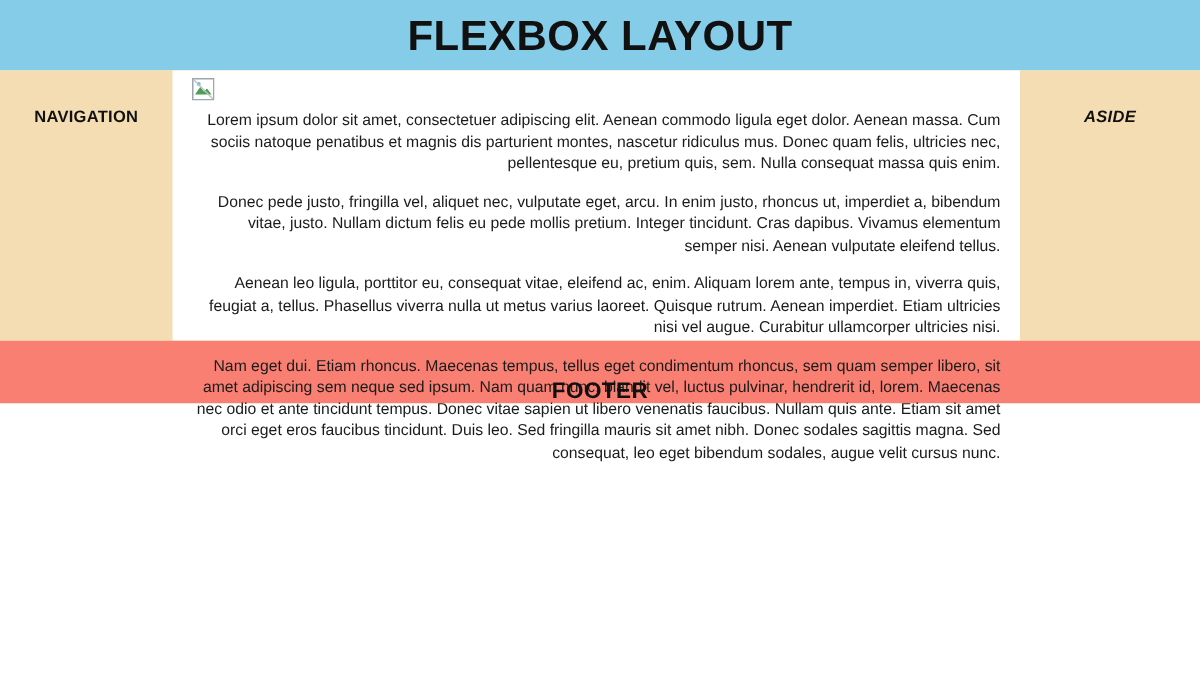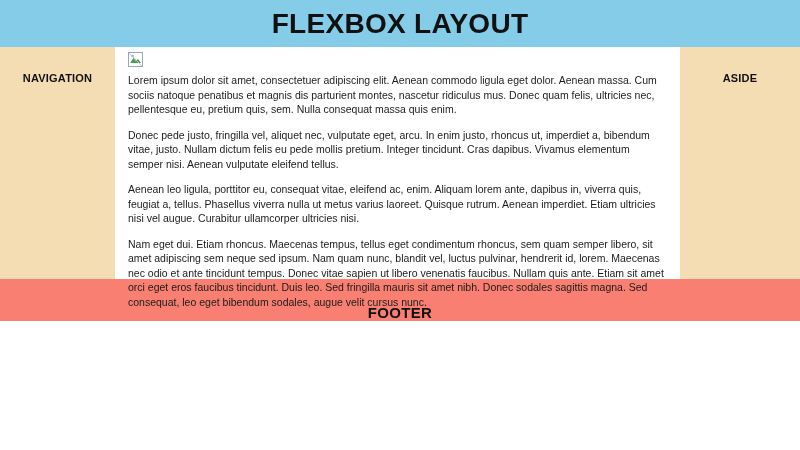--- a/index.html
+++ b/index.html
@@ -26,21 +26,21 @@
   }
   .header-title {
     font-size: 28px;
     font-weight: bold;
     color: #111111;
     letter-spacing: 0.3px;
   }
   .body-row {
     display: flex;
     align-items: stretch;
-    height: 232px;
+    height: 180px;
     background: #f5ddb3;
   }
   .nav {
     width: 115px;
     flex: 0 0 115px;
     background: #f5ddb3;
     display: flex;
     align-items: flex-start;
     justify-content: center;
     padding-top: 25px;
@@ -62,34 +62,35 @@
     width: 15px;
     height: 15px;
     display: block;
     margin: 0 0 6px 0;
   }
   .main p {
     margin: 0 0 11px 0;
     font-size: 10.5px;
     line-height: 14.5px;
     color: #1b1b1b;
-    text-align: left;
+    text-align: right;
   }
   .main p:last-child {
     margin-bottom: 0;
   }
   .aside {
     width: 120px;
     flex: 0 0 120px;
     background: #f5ddb3;
     display: flex;
     align-items: flex-start;
     justify-content: center;
     padding-top: 25px;
     box-sizing: border-box;
+    font-style: italic;
   }
   .aside-label {
     font-size: 11px;
     font-weight: bold;
     color: #111111;
     letter-spacing: 0.2px;
   }
   .footer {
     height: 42px;
     background: #f87f71;
@@ -125,21 +126,21 @@
 
     <div class="main">
       <svg class="broken-img" viewBox="0 0 15 15" xmlns="http://www.w3.org/2000/svg">
         <rect x="0.5" y="0.5" width="14" height="14" fill="#ffffff" stroke="#9aa7b0" stroke-width="1"></rect>
         <path d="M2 11 L5.5 6 L8 9 L10 7 L13 11 Z" fill="#4f9d54"></path>
         <circle cx="4.5" cy="4" r="1.3" fill="#7fb3d3"></circle>
         <path d="M1 1 L14 14" stroke="#bac4cc" stroke-width="0.9" fill="none"></path>
       </svg>
       <p>Lorem ipsum dolor sit amet, consectetuer adipiscing elit. Aenean commodo ligula eget dolor. Aenean massa. Cum sociis natoque penatibus et magnis dis parturient montes, nascetur ridiculus mus. Donec quam felis, ultricies nec, pellentesque eu, pretium quis, sem. Nulla consequat massa quis enim.</p>
       <p>Donec pede justo, fringilla vel, aliquet nec, vulputate eget, arcu. In enim justo, rhoncus ut, imperdiet a, bibendum vitae, justo. Nullam dictum felis eu pede mollis pretium. Integer tincidunt. Cras dapibus. Vivamus elementum semper nisi. Aenean vulputate eleifend tellus.</p>
-      <p>Aenean leo ligula, porttitor eu, consequat vitae, eleifend ac, enim. Aliquam lorem ante, dapibus in, viverra quis, feugiat a, tellus. Phasellus viverra nulla ut metus varius laoreet. Quisque rutrum. Aenean imperdiet. Etiam ultricies nisi vel augue. Curabitur ullamcorper ultricies nisi.</p>
+      <p>Aenean leo ligula, porttitor eu, consequat vitae, eleifend ac, enim. Aliquam lorem ante, tempus in, viverra quis, feugiat a, tellus. Phasellus viverra nulla ut metus varius laoreet. Quisque rutrum. Aenean imperdiet. Etiam ultricies nisi vel augue. Curabitur ullamcorper ultricies nisi.</p>
       <p>Nam eget dui. Etiam rhoncus. Maecenas tempus, tellus eget condimentum rhoncus, sem quam semper libero, sit amet adipiscing sem neque sed ipsum. Nam quam nunc, blandit vel, luctus pulvinar, hendrerit id, lorem. Maecenas nec odio et ante tincidunt tempus. Donec vitae sapien ut libero venenatis faucibus. Nullam quis ante. Etiam sit amet orci eget eros faucibus tincidunt. Duis leo. Sed fringilla mauris sit amet nibh. Donec sodales sagittis magna. Sed consequat, leo eget bibendum sodales, augue velit cursus nunc.</p>
     </div>
 
     <div class="aside">
       <div class="aside-label">ASIDE</div>
     </div>
 
   </div>
 
   <div class="footer">

